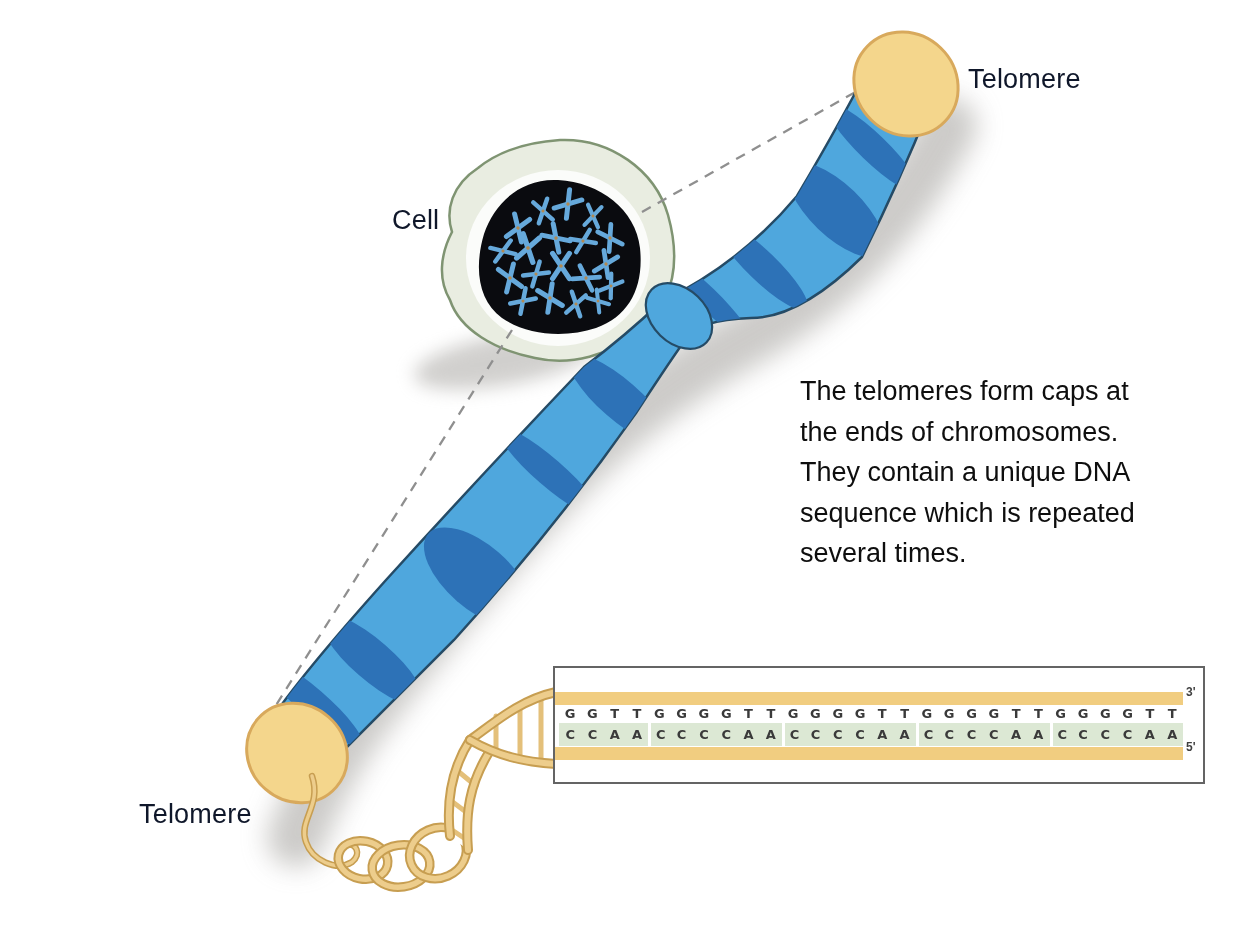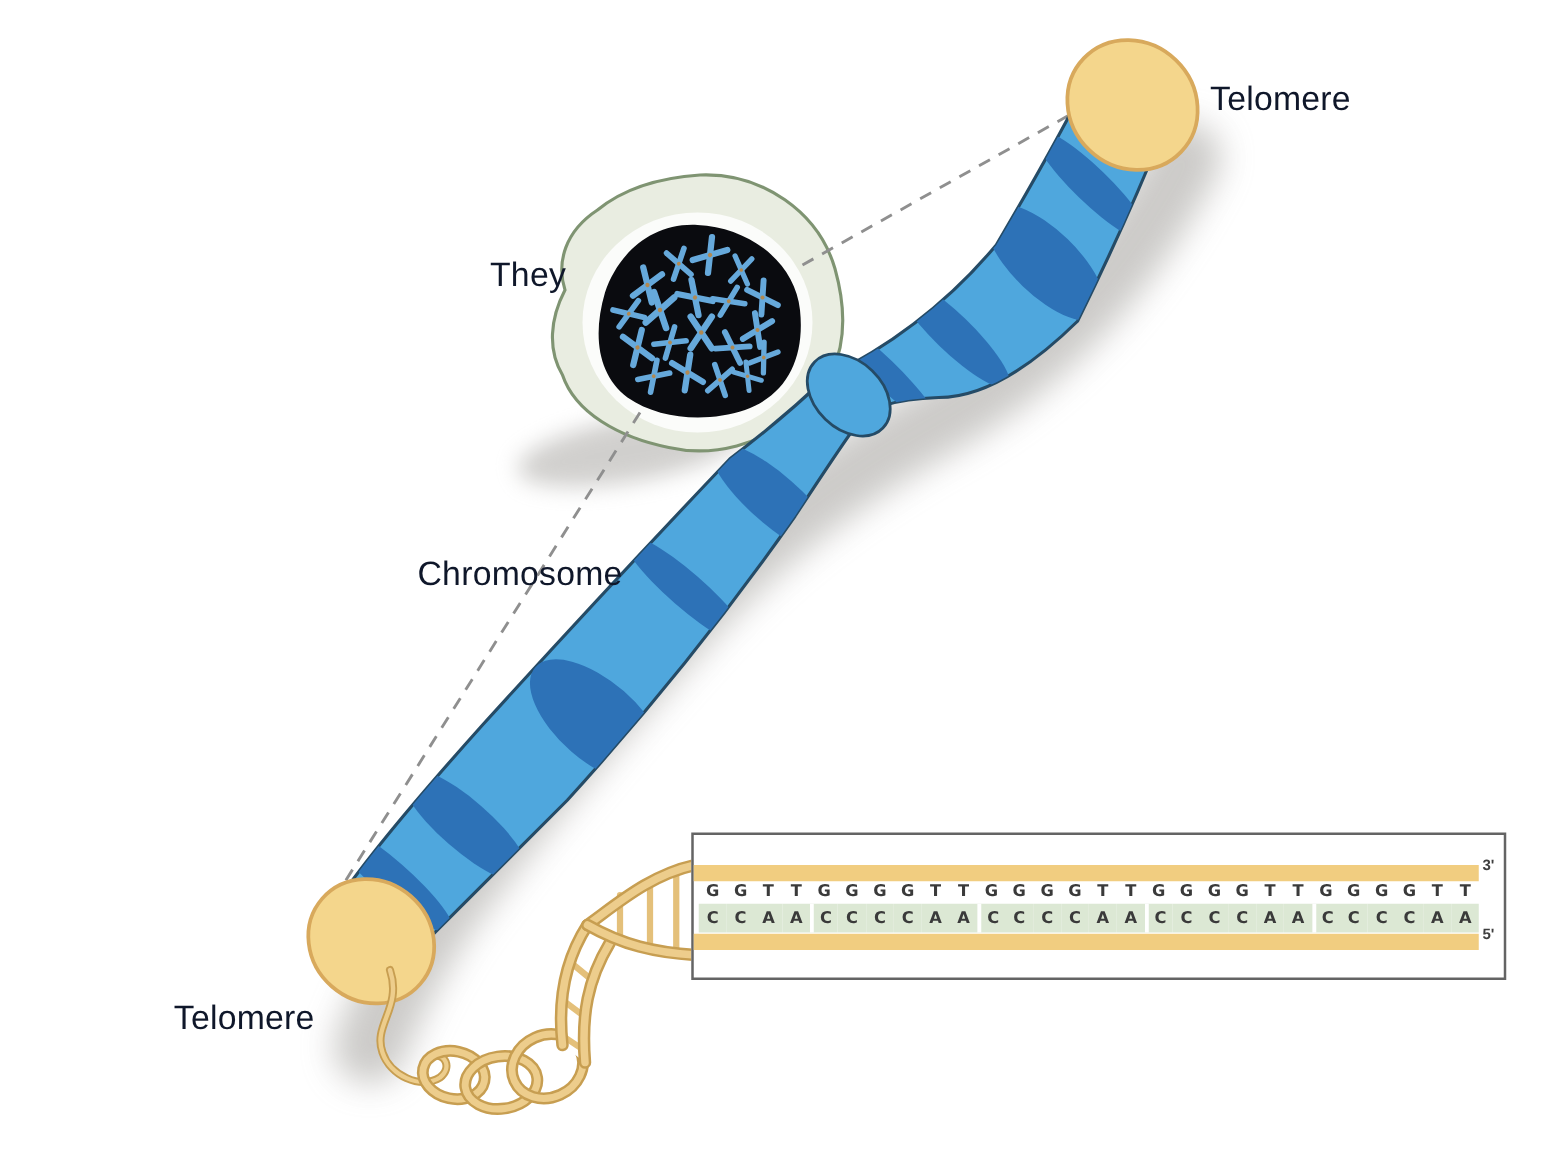--- a/index.html
+++ b/index.html
@@ -237,25 +237,29 @@
         <g fill="none" stroke-linecap="round">
           <path d="M 470,740 C 495,722 520,700 556,692" stroke="#C79E51" stroke-width="10"></path>
           <path d="M 470,740 C 495,722 520,700 556,692" stroke="#EDCD8C" stroke-width="6"></path>
           <path d="M 470,740 C 498,756 524,762 556,764" stroke="#C79E51" stroke-width="10"></path>
           <path d="M 470,740 C 498,756 524,762 556,764" stroke="#EDCD8C" stroke-width="6"></path>
         </g>
       </g>
     </g>
   </svg>
 
-  <div class="label" style="left:392px; top:205px;">They</div>
-  <div class="label" style="left:334px; top:444px;">Chromosome</div>
+  <div class="label" style="left:392px; top:205px;">Cell</div>
   <div class="label" style="left:968px; top:64px;">Telomere</div>
   <div class="label" style="left:139px; top:799px;">Telomere</div>
 
+  <div class="caption">The telomeres form caps at
+the ends of chromosomes.
+They contain a unique DNA
+sequence which is repeated
+several times.</div>
 
   <div class="seq-box">
     <div class="bar top"></div>
     <div class="bar bottom"></div>
     <div class="seq-row top" id="seq-top">
         <div class="seq-cell">G</div>
         <div class="seq-cell">G</div>
         <div class="seq-cell">T</div>
         <div class="seq-cell">T</div>
         <div class="seq-cell">G</div>

